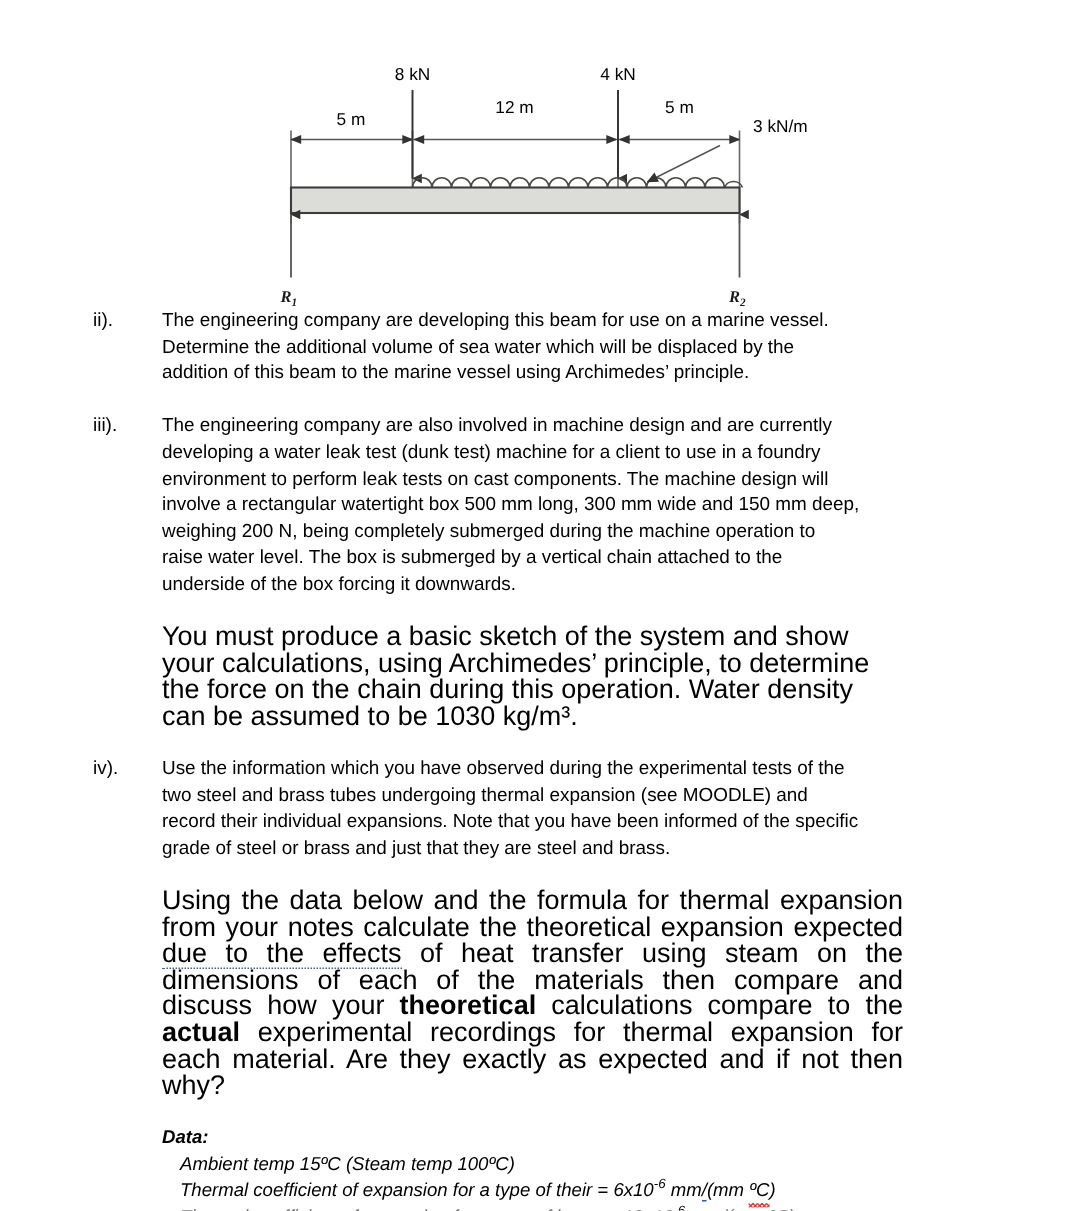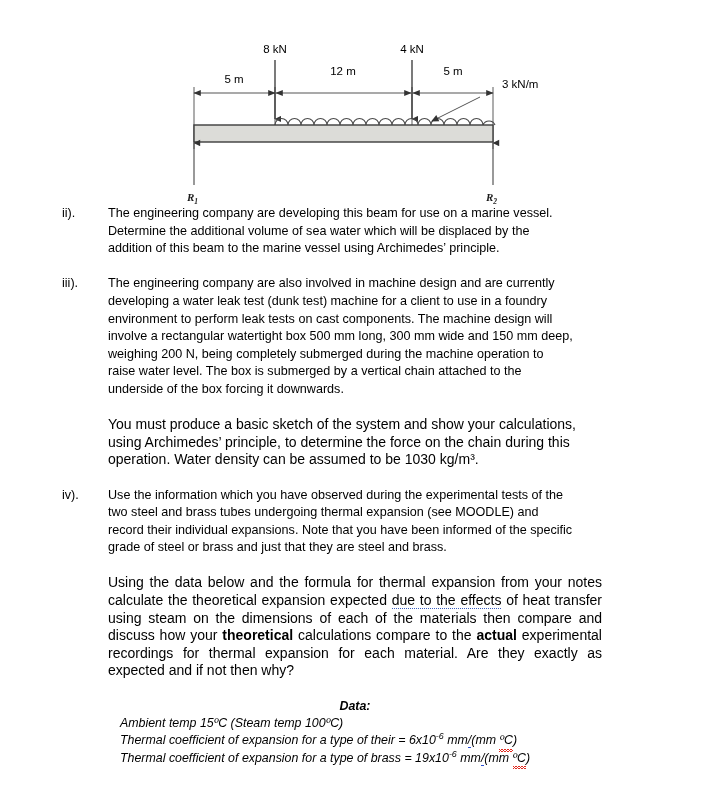--- a/index.html
+++ b/index.html
@@ -78,21 +78,21 @@
   }
   .para-gap {
     height: 17.6px;
   }
   .sec-gap {
     height: 17.6px;
   }
   .indent-para {
     margin-left: 108px;
     padding-right: 54px;
-    font-size: 14px;
+    font-size: 18px;
     line-height: 17.6px;
   }
   .indent-para.justified {
     text-align: justify;
     text-justify: inter-word;
   }
   b.strong { font-weight: bold; margin-top: 12px; }
   sup.sup { font-size: 0.72em; vertical-align: super; line-height: 0; }
 
   
@@ -126,21 +126,20 @@
   #data-block {
     margin-left: 108px;
     padding-right: 54px;
     font-size: 12.4px;
     line-height: 17.4px;
     font-style: italic;
   }
   #data-block .data-heading {
     font-weight: bold;
     font-style: italic;
-    text-align: center;
   }
   #data-block .data-line {
     font-style: italic;
     white-space: nowrap;
     margin-left: 12px;
   }
 </style>
 </head>
 <body>
 

